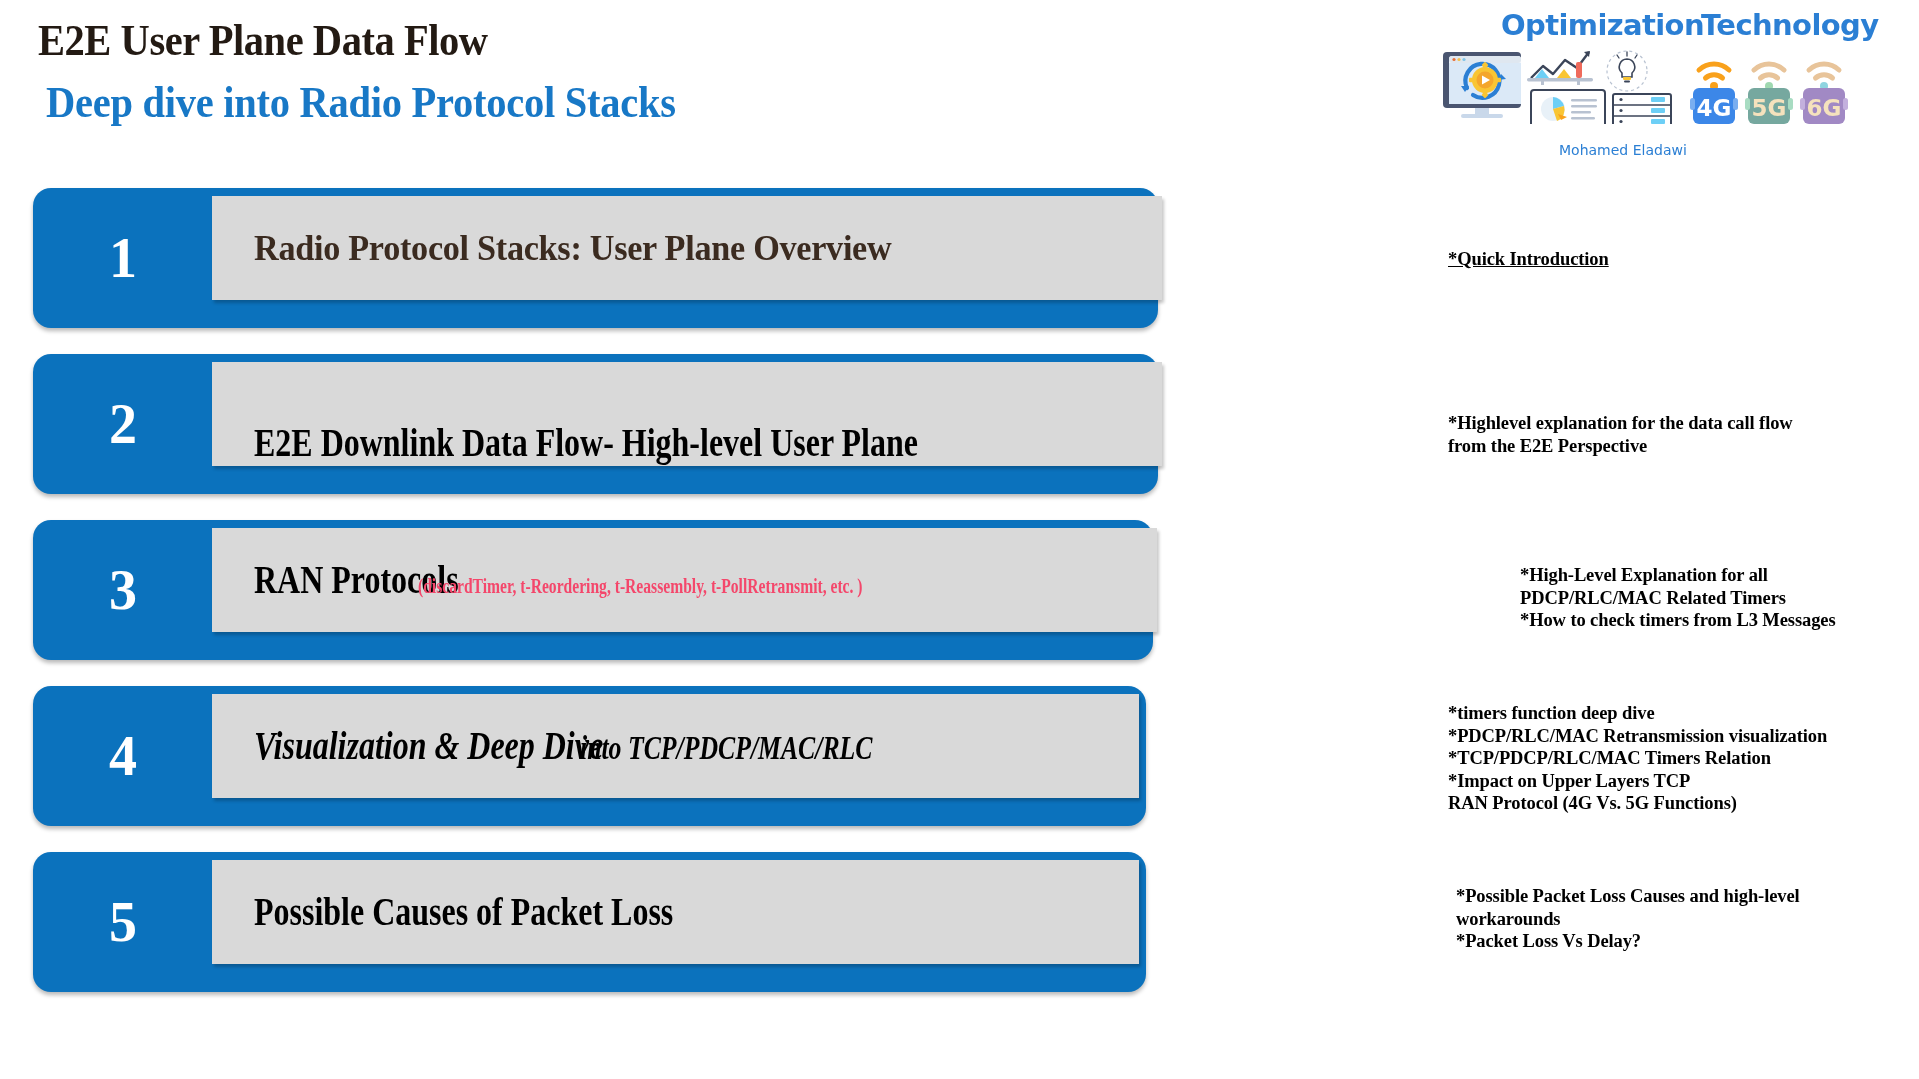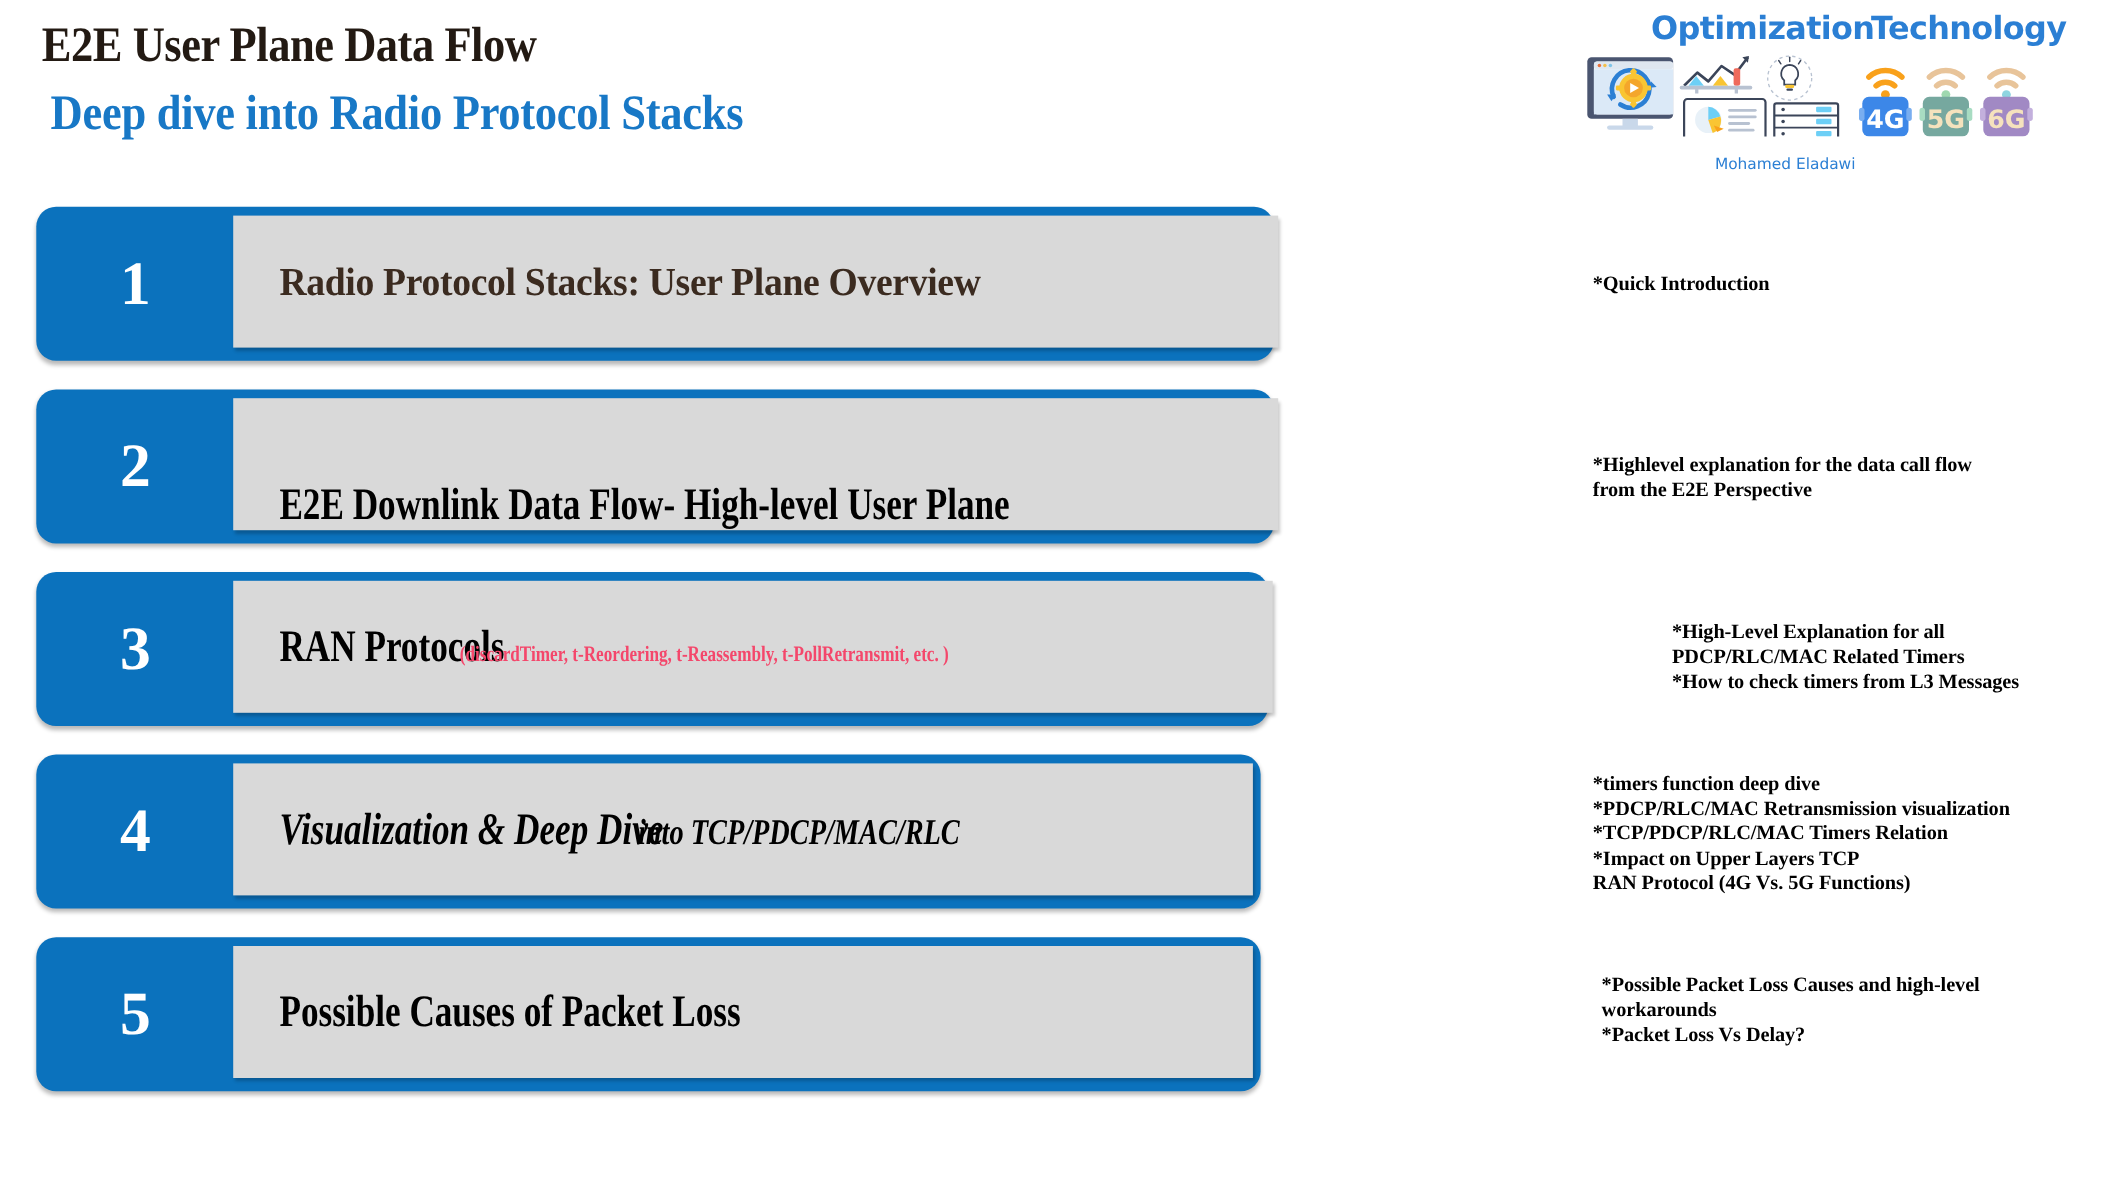--- a/index.html
+++ b/index.html
@@ -124,21 +124,21 @@
     font-family: "Liberation Serif", "DejaVu Serif", serif;
     font-weight: bold;
     font-size: 56px;
     color: #ffffff;
     z-index: 3;
   }
   .row-panel {
     position: absolute;
     left: 212px;
     top: 8px;
-    height: 120px;
+    height: 104px;
     background: #d9d9d9;
     box-shadow: 2px 3px 3px rgba(0,0,0,0.22);
     display: flex;
     align-items: center;
     z-index: 2;
   }
   .row-title {
     padding-left: 42px;
     padding-right: 20px;
     color: #000000;
@@ -176,21 +176,21 @@
   .note {
     position: absolute;
     font-family: "Liberation Serif", "DejaVu Serif", serif;
     font-weight: bold;
     font-size: 18.5px;
     color: #000000;
     line-height: 1.22;
     white-space: pre-line;
     letter-spacing: -0.1px;
   }
-  .note-1 { left: 1448px; top: 248px; }
+  .note-1 { left: 1448px; top: 248px; text-decoration: underline; }
   .note-2 { left: 1448px; top: 412px; }
   .note-3 { left: 1520px; top: 564px; }
   .note-4 { left: 1448px; top: 702px; }
   .note-5 { left: 1456px; top: 885px; }
 </style>
 </head>
 <body>
 
 <div class="title-block">
   <div class="title-main">E2E User Plane Data Flow</div>

